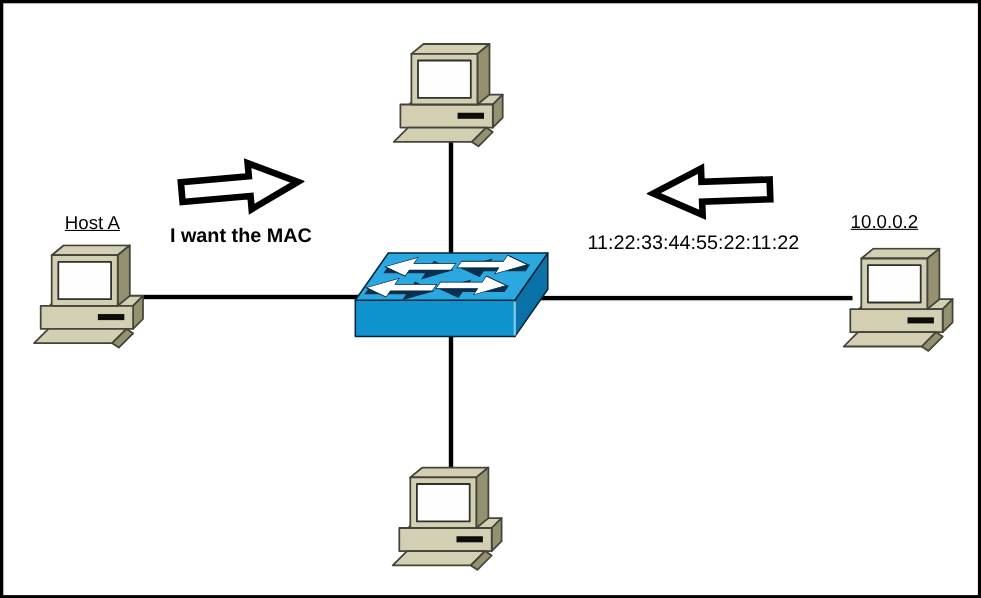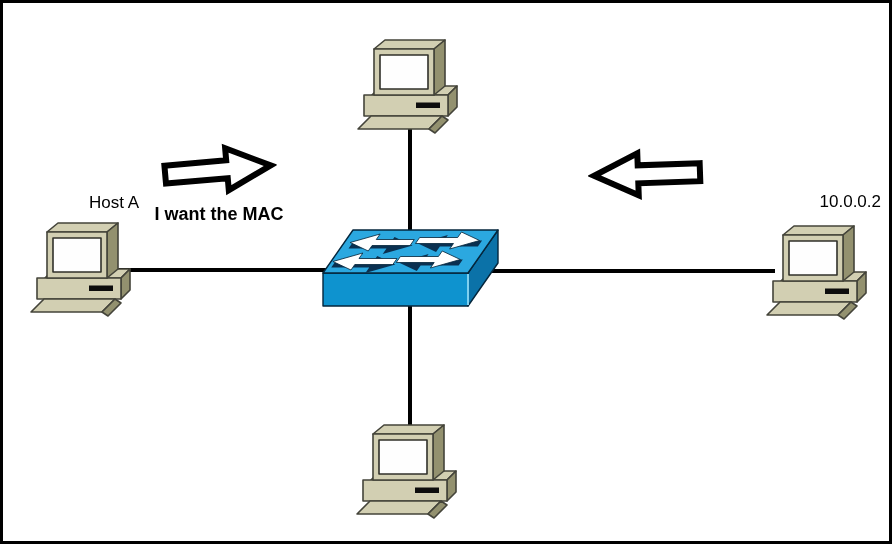--- a/index.html
+++ b/index.html
@@ -21,21 +21,21 @@
     width:892px;height:544px;
     background:#ffffff;
     border:3px solid var(--c-line);
     box-sizing:border-box;
     overflow:hidden;
     font-family:"Liberation Sans", sans-serif;
     color:var(--c-text);
   }
   .abs{position:absolute;}
   .link{position:absolute;background:var(--c-line);}
-  .label{position:absolute;font-size:17px;line-height:19px;text-align:right;white-space:nowrap;}
+  .label{position:absolute;font-size:17px;line-height:19px;text-align:center;white-space:nowrap;text-decoration:underline;}
   .note{position:absolute;font-size:18px;line-height:20px;white-space:nowrap;}
   .note.center{text-align:center;font-weight:bold;}
   svg{display:block;}
 </style>
 </head>
 <body>
 
 <svg width="0" height="0" style="position:absolute">
   <defs>
     <symbol id="pc" viewBox="0 0 104 96">
@@ -99,22 +99,23 @@
   </svg>
 
   <svg class="abs" style="left:156px;top:139px;transform:rotate(-5deg)" width="118" height="56" viewBox="0 0 118 56">
     <polygon points="6,19 68,19 68,7 112,28 68,49 68,37 6,37" fill="#ffffff" stroke="#000000" stroke-width="6" stroke-linejoin="miter"></polygon>
   </svg>
   <svg class="abs" style="left:585px;top:143px;transform:rotate(-2deg)" width="118" height="56" viewBox="0 0 118 56">
     <polygon points="112,19 50,19 50,7 6,28 50,49 50,37 112,37" fill="#ffffff" stroke="#000000" stroke-width="6" stroke-linejoin="miter"></polygon>
   </svg>
 
   <div class="label" style="left:26px;top:190px;width:110px">Host A</div>
-  <div class="label" style="left:778px;top:189px;width:100px">10.0.0.2</div>
+  <div class="label" style="left:751px;top:189px;width:100px">10.0.0.2</div>
 
   <div class="note center" style="left:103px;top:201px;width:226px">
     <div>I want the MAC</div>
   </div>
 
   <div class="note" style="left:531px;top:207px;width:240px">
+    <div>11:22:33:44:55:22:11:22</div>
   </div>
 
 </div>
 
 </body></html>

